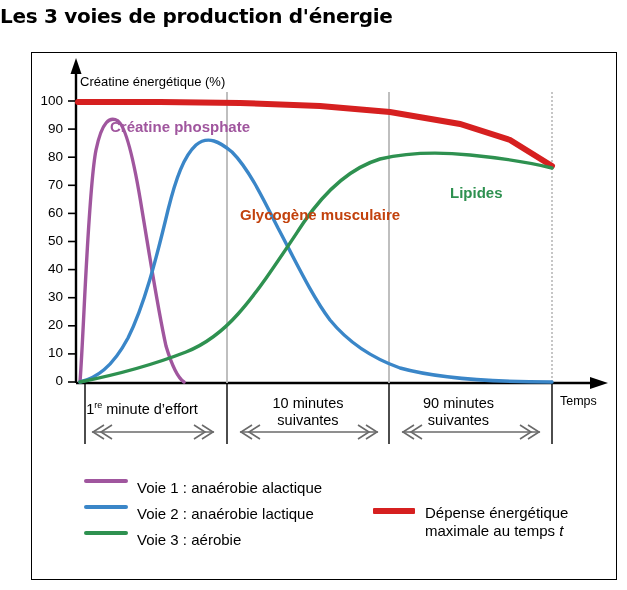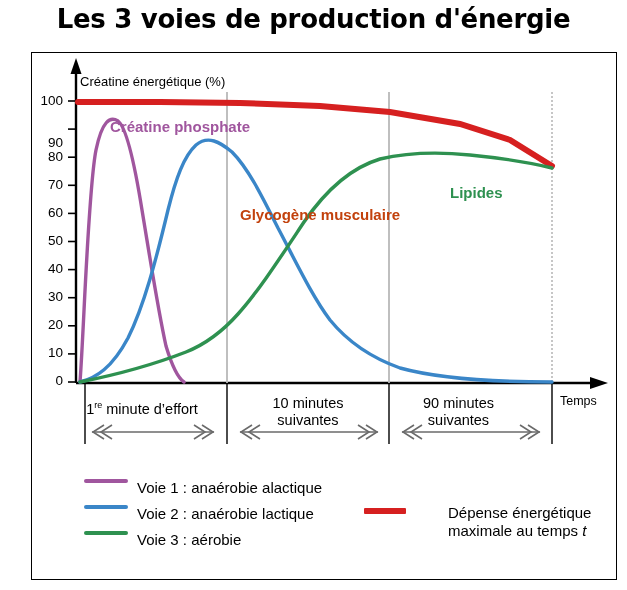--- a/index.html
+++ b/index.html
@@ -17,24 +17,24 @@
   #root {
     position: relative;
     width: 627px;
     height: 590px;
   }
   .title {
     position: absolute;
     left: 0;
     top: 4px;
     width: 627px;
-    text-align: center;
+    text-align: left;
     font-family: "DejaVu Sans", sans-serif;
     font-weight: bold;
-    font-size: 26px;
+    font-size: 20px;
     letter-spacing: -0.3px;
     color: #000000;
   }
   .frame {
     position: absolute;
     left: 31px;
     top: 52px;
     width: 586px;
     height: 528px;
     border: 1.5px solid #000000;
@@ -92,25 +92,24 @@
     border-radius: 2px;
   }
   .swatch-red {
     width: 42px;
     height: 6px;
     margin-right: 10px;
     border-radius: 1px;
   }
   .legend-right {
     position: absolute;
-    left: 364px;
+    left: 373px;
     top: 508px;
     display: flex;
     align-items: flex-start;
-    gap: 32px;
   }
   .legend-right .legend-text {
     line-height: 18px;
     margin-top: -4px;
   }
   sup.ord { font-size: 0.62em; vertical-align: super; }
   i.it { font-style: italic; }
 </style>
 </head>
 <body>
@@ -182,21 +181,21 @@
 
     <g stroke="#000" stroke-width="1.4">
       <line x1="85" y1="384" x2="85" y2="444"></line>
       <line x1="227" y1="384" x2="227" y2="444"></line>
       <line x1="389" y1="384" x2="389" y2="444"></line>
       <line x1="552" y1="384" x2="552" y2="444"></line>
     </g>
   </svg>
 
   <div class="lbl ytick" style="left:33px; top:93px;">100</div>
-  <div class="lbl ytick" style="left:33px; top:135px;">90</div>
+  <div class="lbl ytick" style="left:33px; top:121px;">90</div>
   <div class="lbl ytick" style="left:33px; top:149px;">80</div>
   <div class="lbl ytick" style="left:33px; top:177px;">70</div>
   <div class="lbl ytick" style="left:33px; top:205px;">60</div>
   <div class="lbl ytick" style="left:33px; top:233px;">50</div>
   <div class="lbl ytick" style="left:33px; top:261px;">40</div>
   <div class="lbl ytick" style="left:33px; top:289px;">30</div>
   <div class="lbl ytick" style="left:33px; top:317px;">20</div>
   <div class="lbl ytick" style="left:33px; top:345px;">10</div>
   <div class="lbl ytick" style="left:33px; top:373px;">0</div>
 

